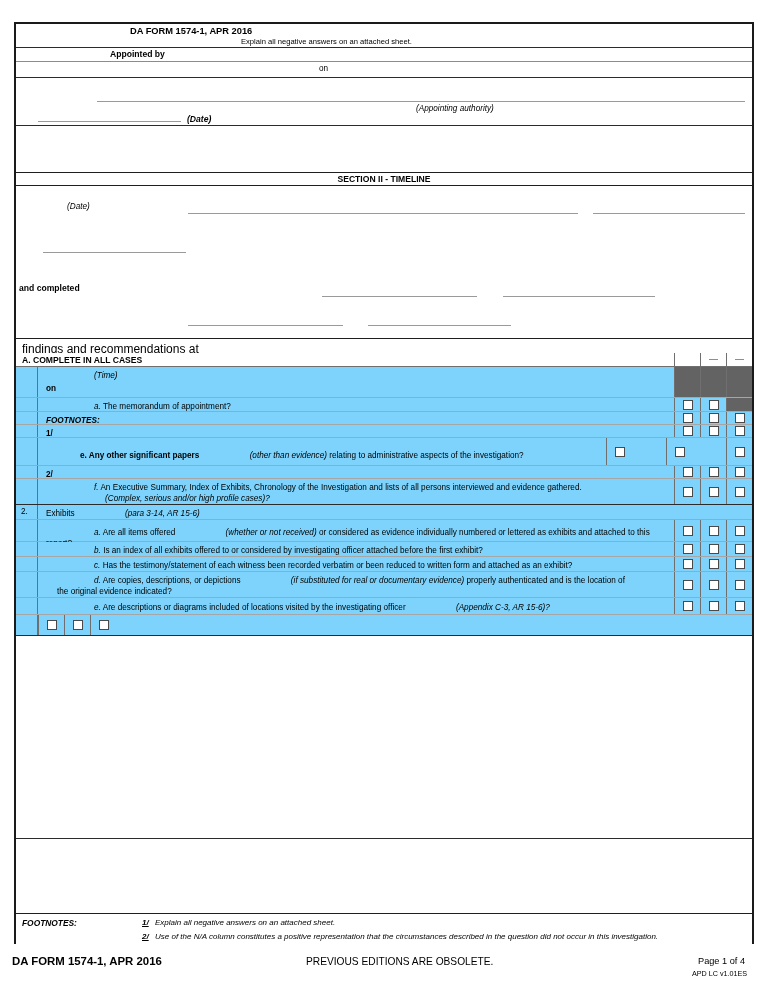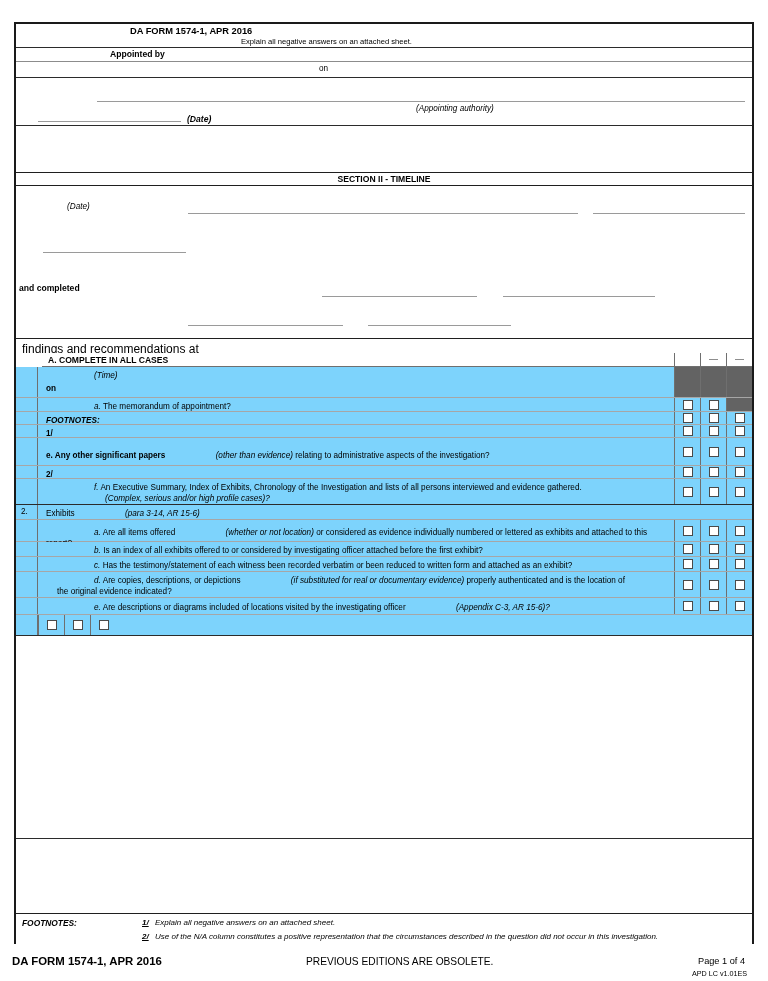--- a/index.html
+++ b/index.html
@@ -195,21 +195,21 @@
       <div class="rule" style="left:487px; top:110px; width:152px;"></div>
 
       <span class="txt" style="left:6px; top:127px; font-size:12px;margin-top:30px;">findings and recommendations at</span>
       <div class="rule" style="left:172px; top:139px; width:155px;"></div>
       <div class="rule" style="left:352px; top:139px; width:143px;"></div>
     </div>
 
 
     <div class="ck-wrap" style="top:329px;">
 
-      <div class="sec-a-bar" style="height:14px;margin-left:26px;">
+      <div class="sec-a-bar" style="height:14px;">
         <div class="sec-a-label">A. COMPLETE IN ALL CASES</div>
         <div class="ck-box-cell"></div>
         <div class="ck-box-cell">
           <div class="hdr-dash"></div>
         </div>
         <div class="ck-box-cell">
           <div class="hdr-dash"></div>
         </div>
       </div>
 
@@ -259,21 +259,21 @@
           <span class="cbx"></span>
           </div>
         <div class="ck-box-cell">
           <span class="cbx"></span>
           </div>
         <div class="ck-box-cell">
           <span class="cbx"></span>
           </div>
       </div>
 
-      <div class="ck-row" style="height:28px;">
+      <div class="ck-row" style="height:28px;gap:34px;">
         <div class="ck-num"></div>
         <div class="ck-text" style="padding-top:12px;">
           <span class="bold">e. Any other significant papers </span><span class="ital">(other than evidence)</span><span> relating to administrative aspects of the investigation?</span>
         </div>
         <div class="ck-box-cell">
           <span class="cbx"></span>
           </div>
         <div class="ck-box-cell">
           <span class="cbx"></span>
           </div>
@@ -318,21 +318,21 @@
         <div class="ck-text" style="border-right:0;">
           <span>Exhibits</span>
           <span class="ital">(para 3-14, AR 15-6)</span>
         </div>
       </div>
 
       <div class="ck-row" style="height:22px;">
         <div class="ck-num"></div>
         <div class="ck-text" style="padding-top:7px;">
           <span class="ital">a.</span>
-          <span>Are all items offered </span><span class="ital">(whether or not location)</span><span> or considered as evidence individually numbered or lettered as exhibits and attached to this report?</span>
+          <span>Are all items offered </span><span class="ital">(whether or not received)</span><span> or considered as evidence individually numbered or lettered as exhibits and attached to this report?</span>
         </div>
         <div class="ck-box-cell">
           <span class="cbx"></span>
           </div>
         <div class="ck-box-cell">
           <span class="cbx"></span>
           </div>
         <div class="ck-box-cell">
           <span class="cbx"></span>
           </div>

